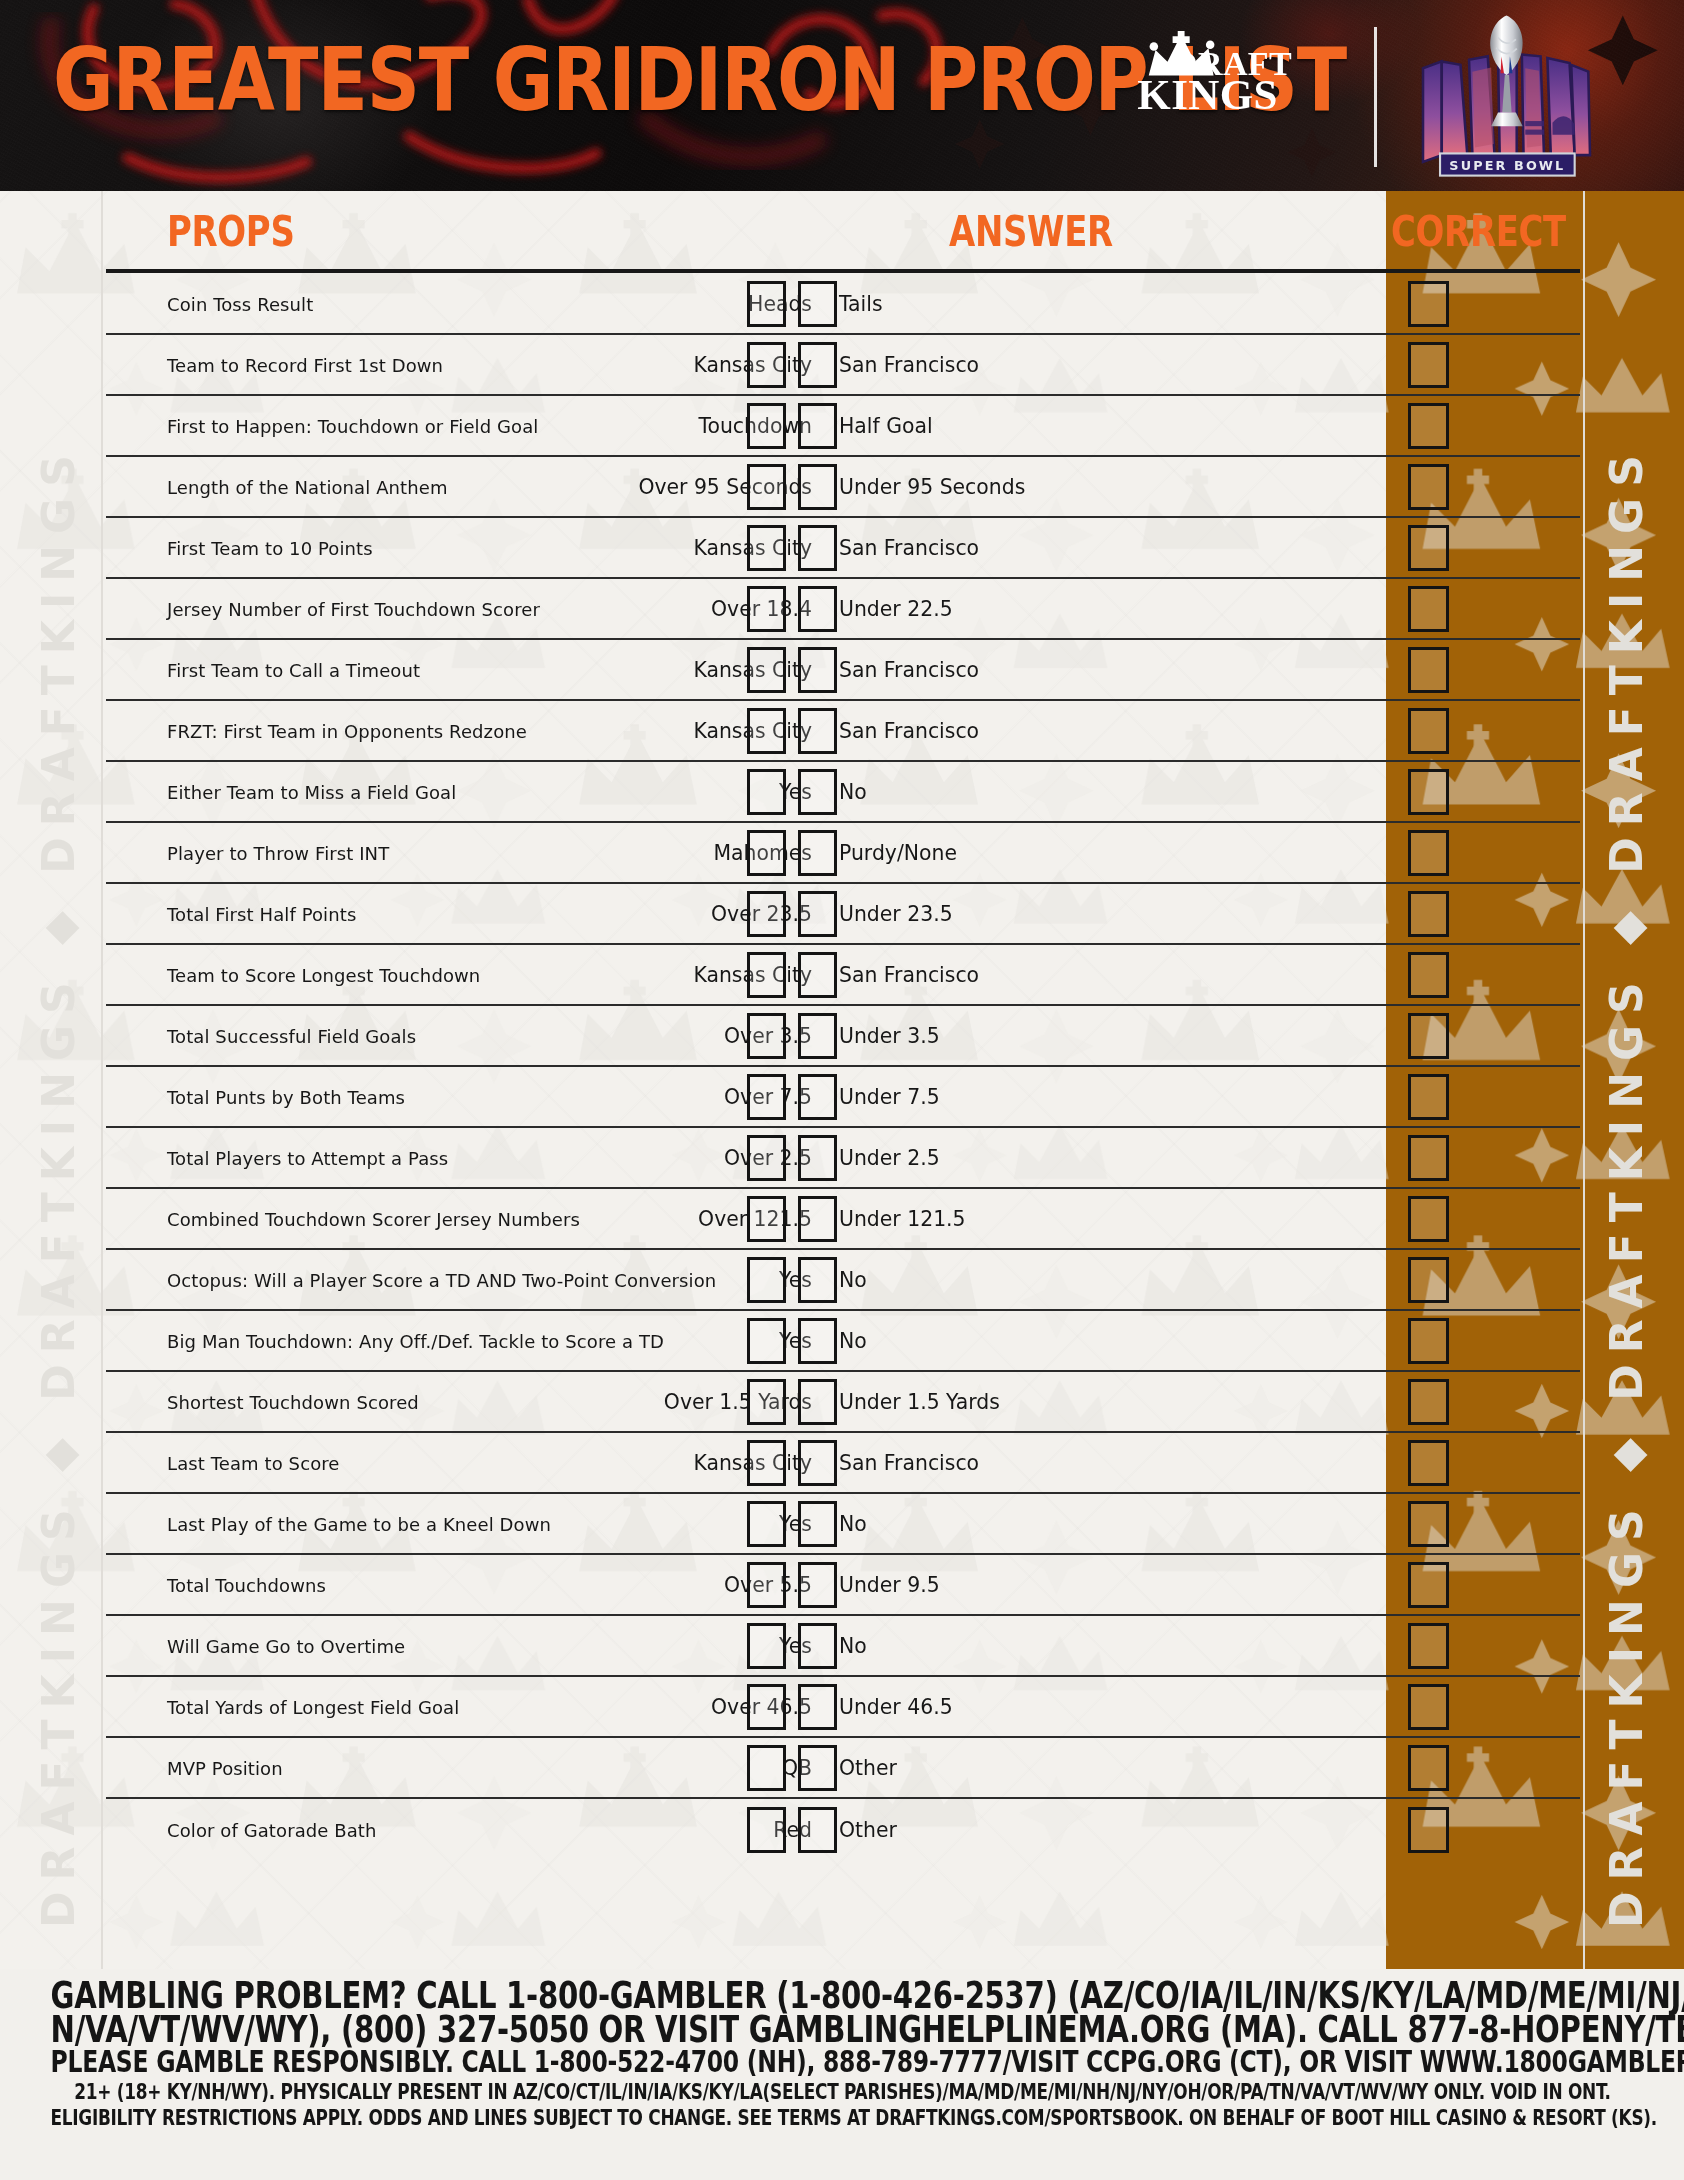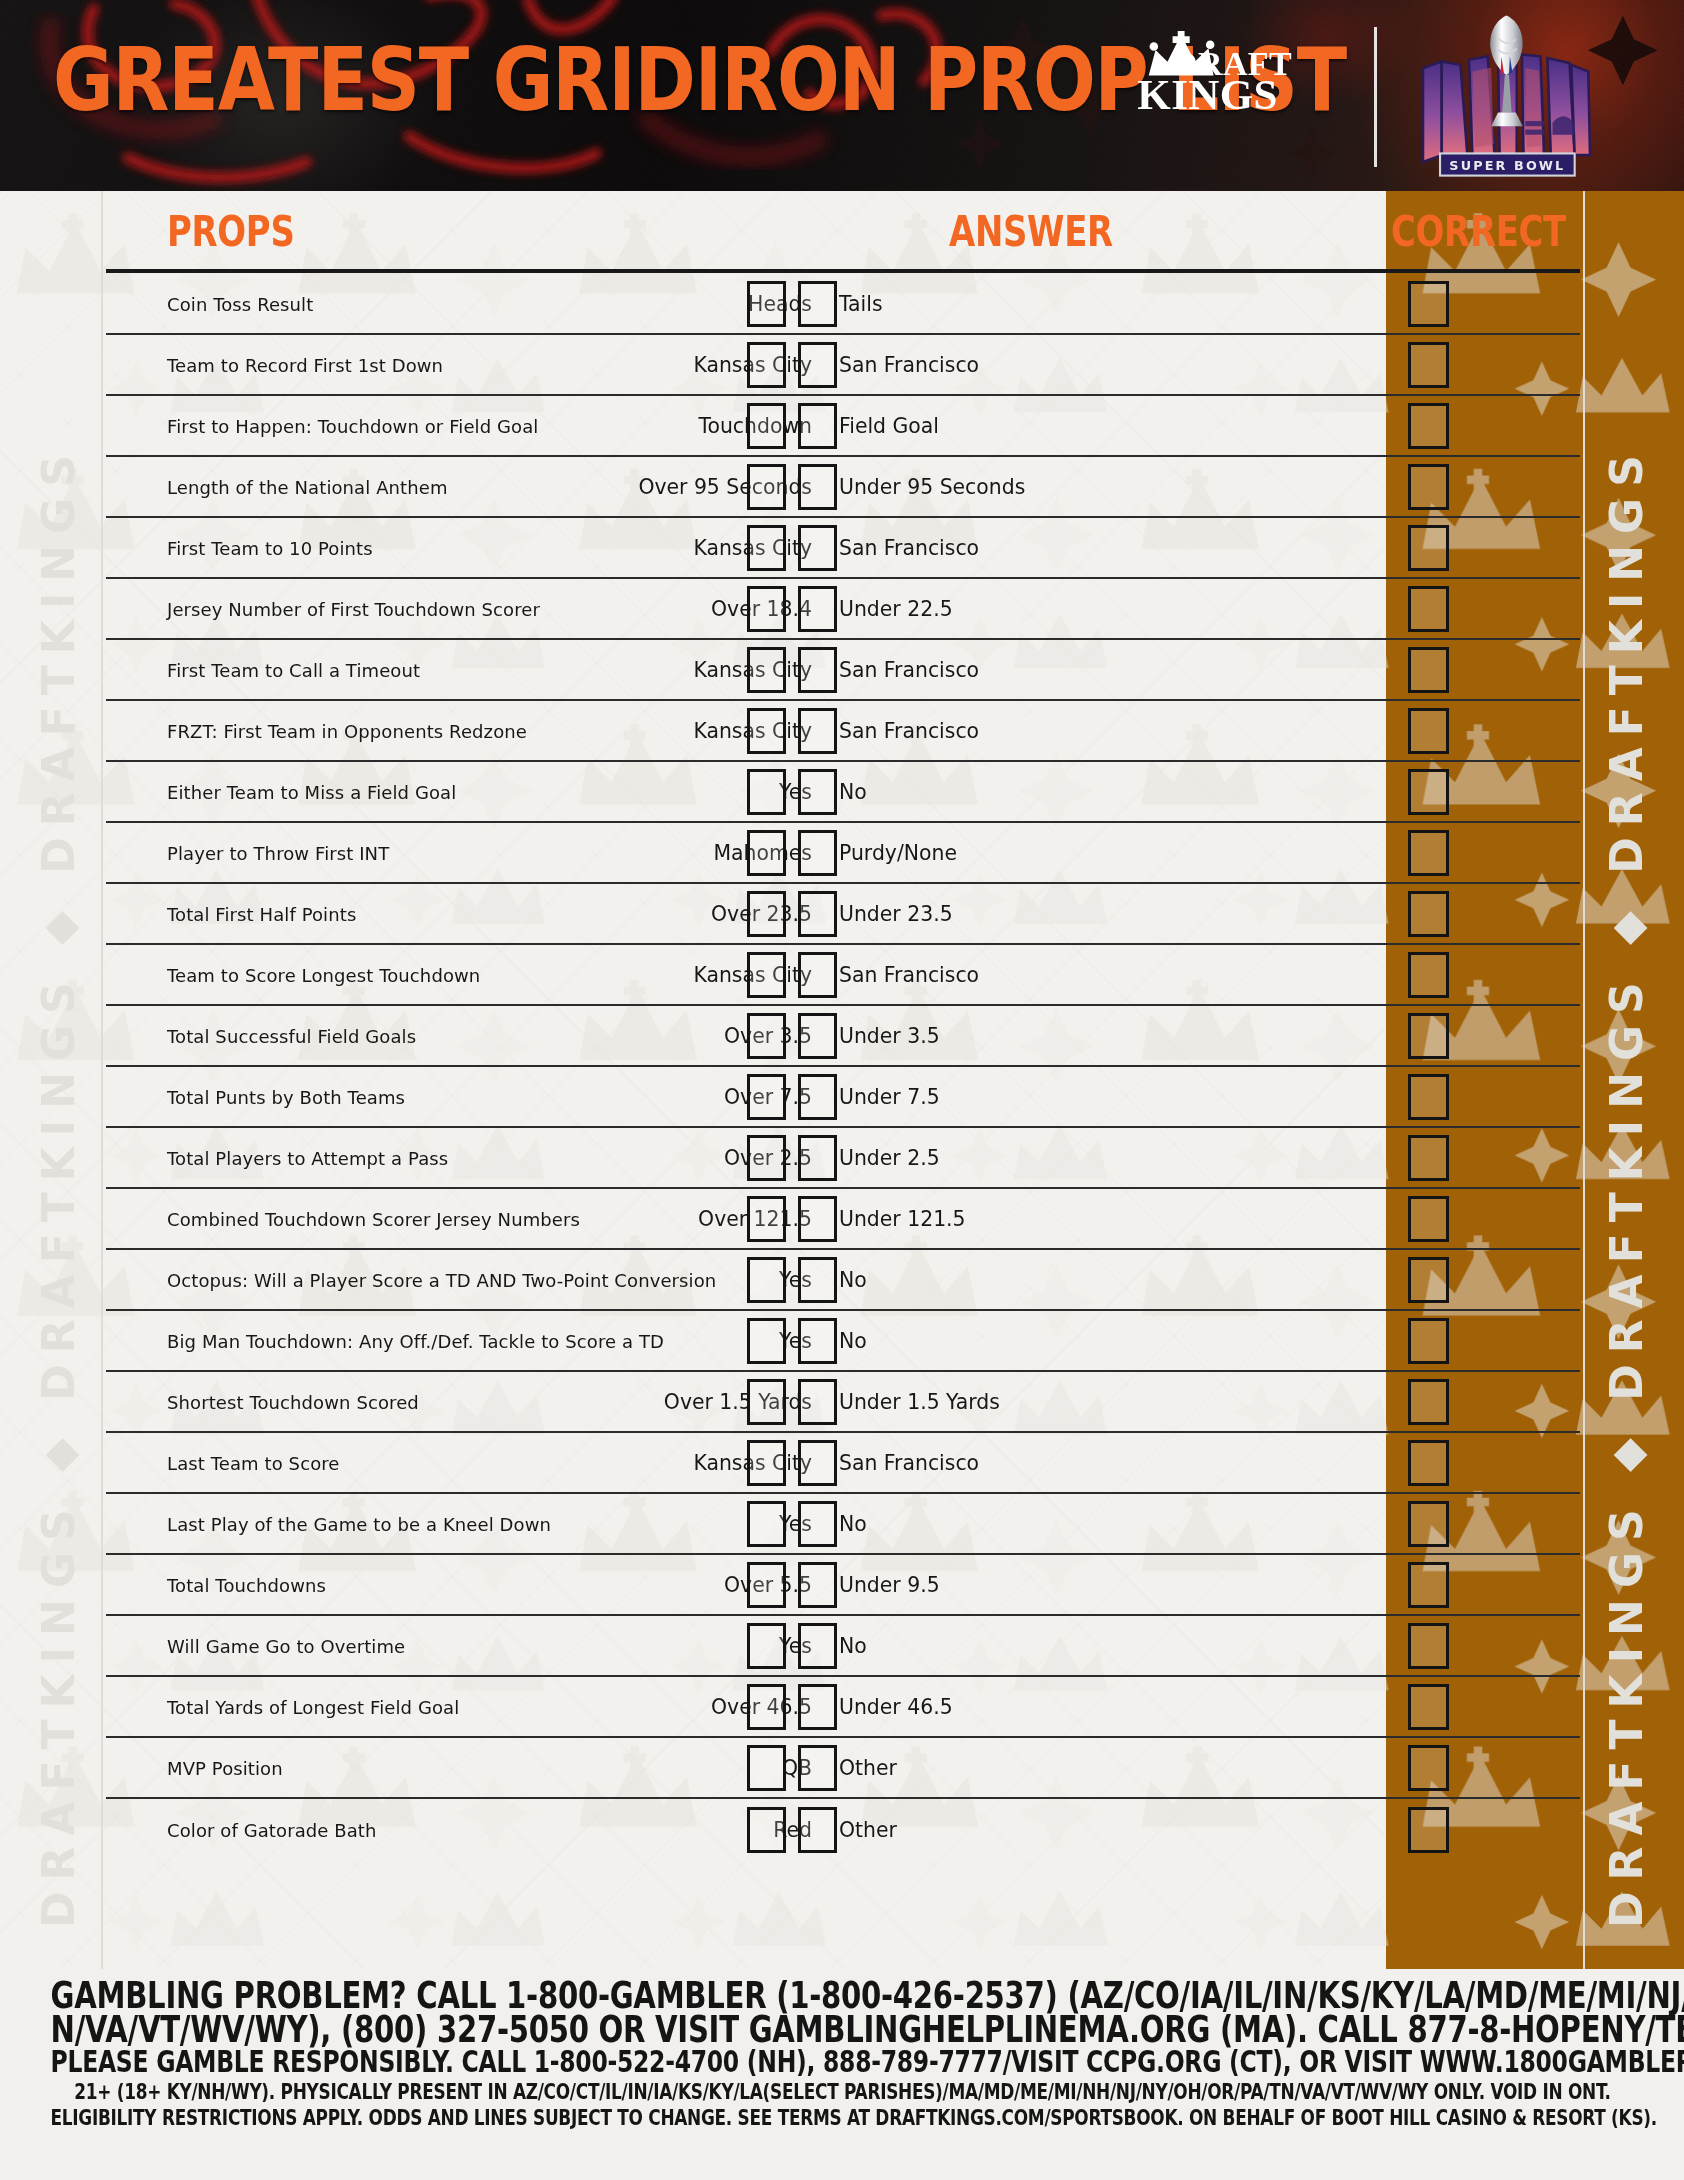--- a/index.html
+++ b/index.html
@@ -499,21 +499,21 @@
             <div class="cbox a1"></div>
             <div class="cbox a2"></div>
             <div class="ans-right">San Francisco</div>
             <div class="cbox correct"></div>
           </div>
           <div class="row">
             <div class="prop-label">First to Happen: Touchdown or Field Goal</div>
             <div class="ans-left">Touchdown</div>
             <div class="cbox a1"></div>
             <div class="cbox a2"></div>
-            <div class="ans-right">Field Goal</div>
+            <div class="ans-right">Half Goal</div>
             <div class="cbox correct"></div>
           </div>
           <div class="row">
             <div class="prop-label">Length of the National Anthem</div>
             <div class="ans-left">Over 95 Seconds</div>
             <div class="cbox a1"></div>
             <div class="cbox a2"></div>
             <div class="ans-right">Under 95 Seconds</div>
             <div class="cbox correct"></div>
           </div>

